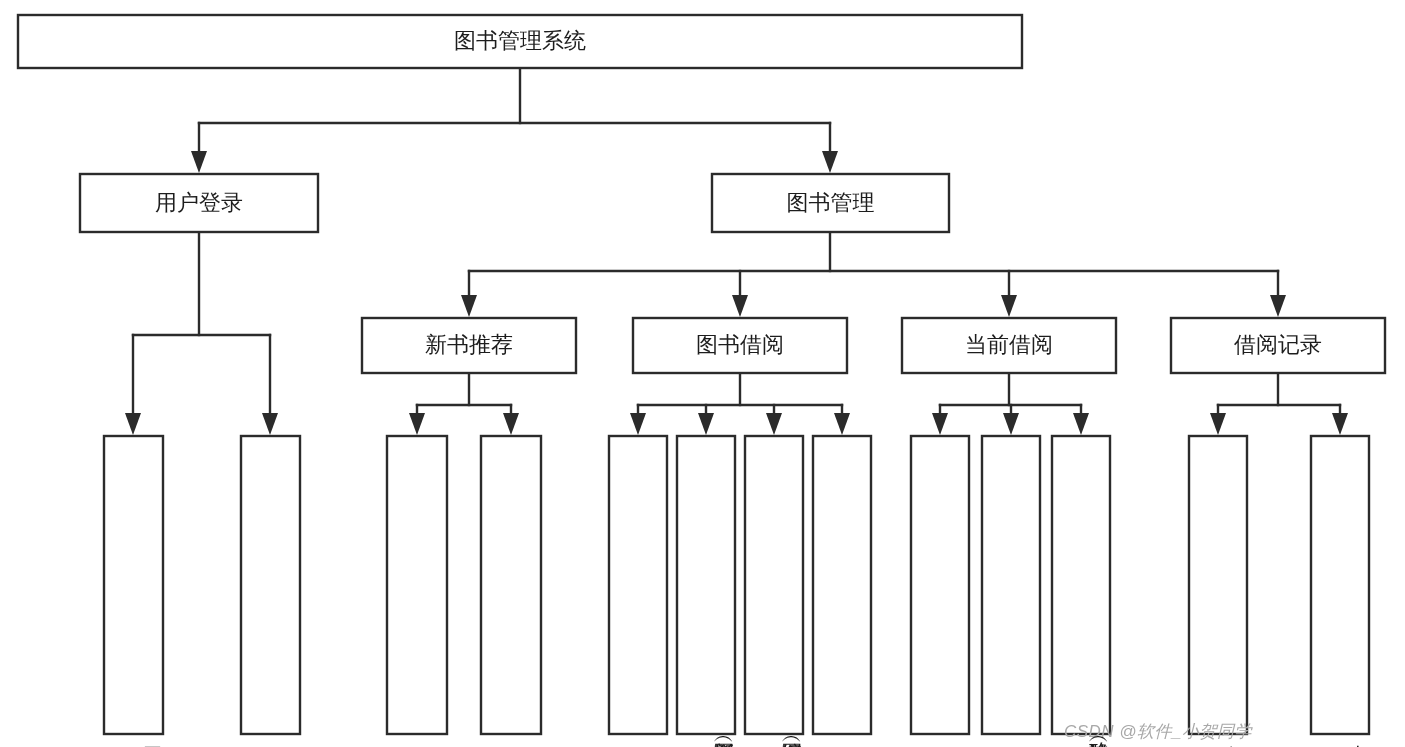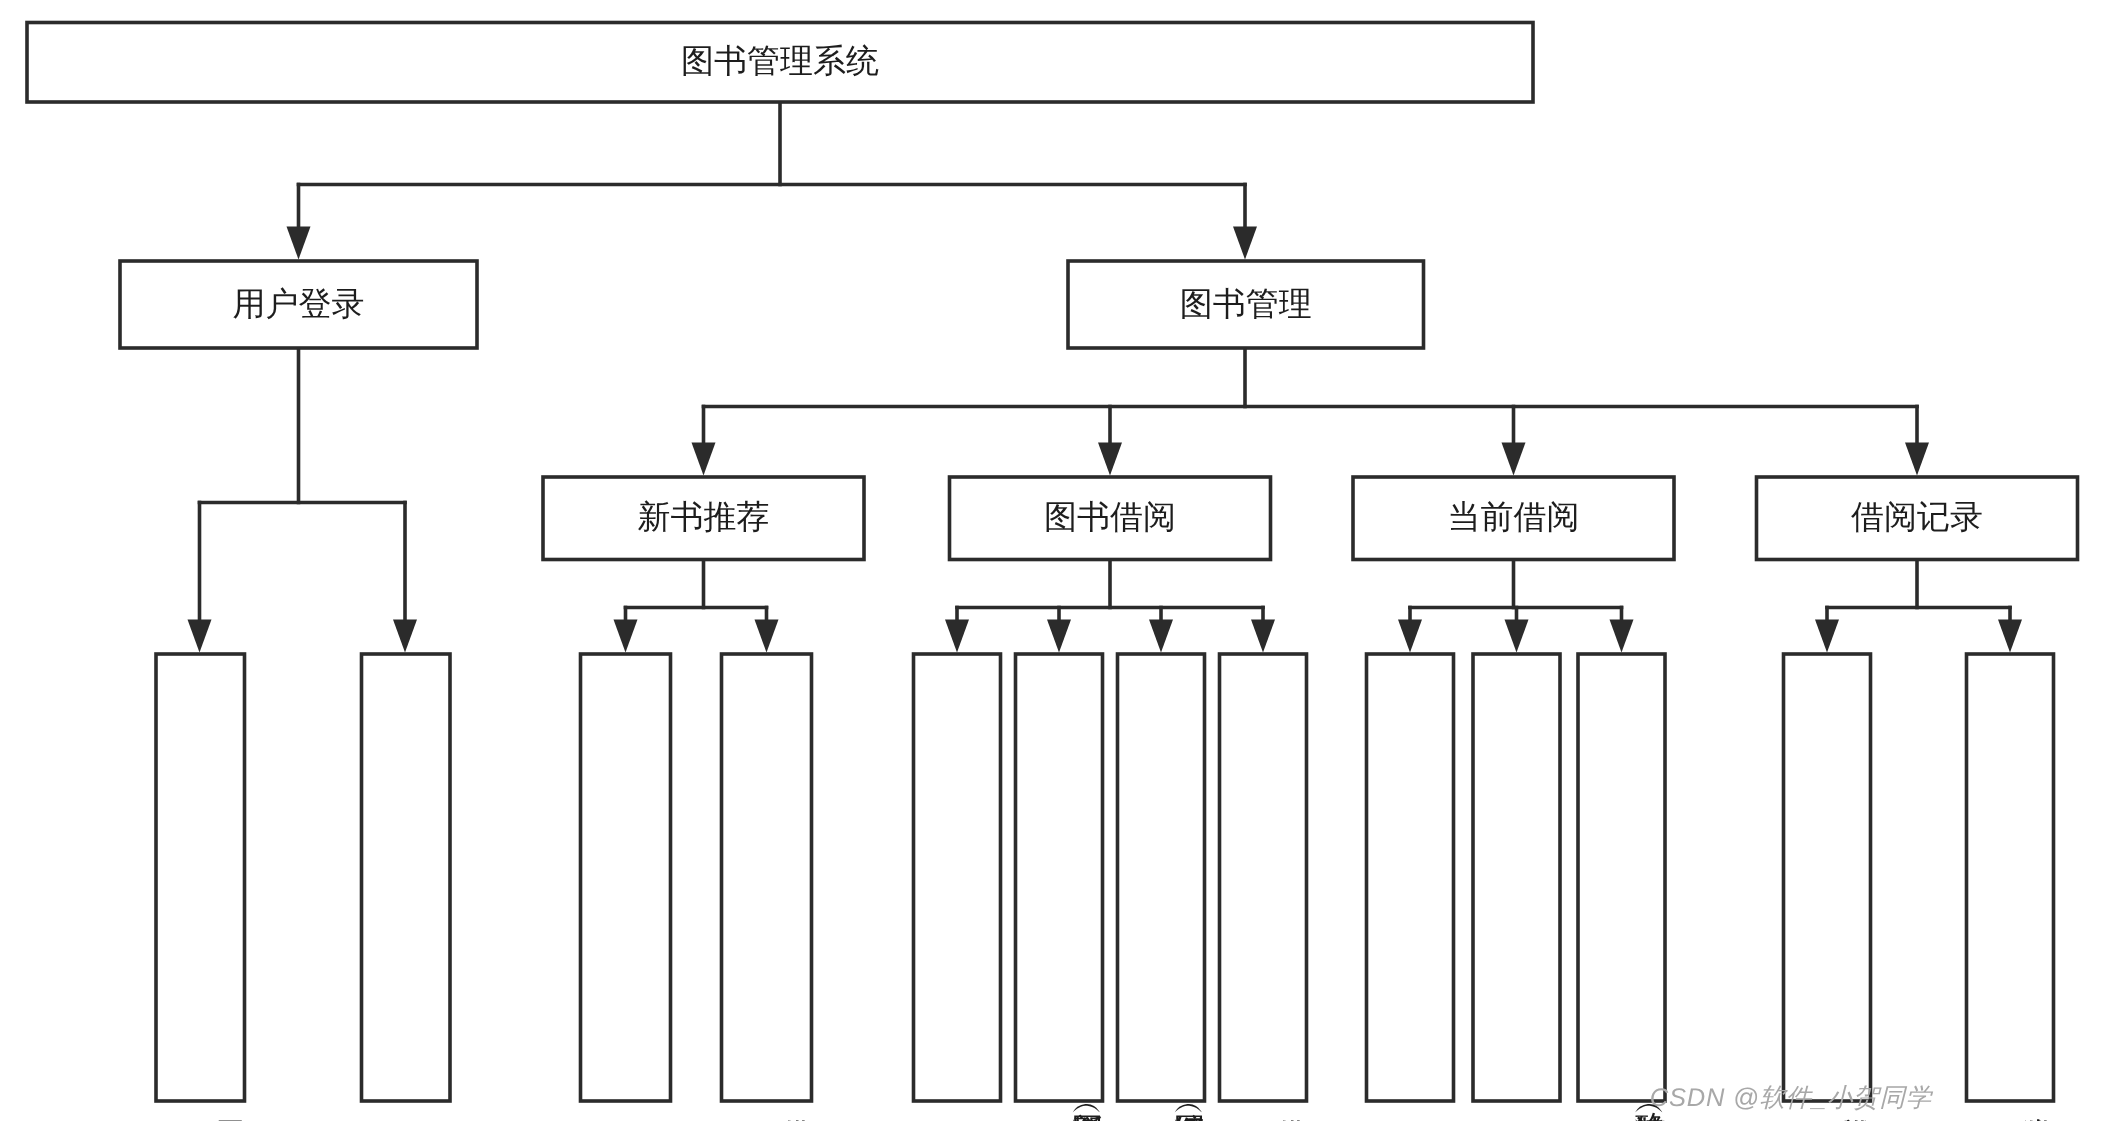--- a/index.html
+++ b/index.html
@@ -12,21 +12,20 @@
     width: 1405px;
     height: 747px;
     font-family: "Liberation Sans", "DejaVu Sans", sans-serif;
     overflow: hidden;
     position: relative;
   }
   #diagram-root {
     position: relative;
     width: 1260px;
     height: 747px;
-    padding-left: 36px;
   }
   svg.diagram-canvas {
     position: absolute;
     top: 0;
     left: 0;
     width: 1405px;
     height: 747px;
   }
   .node-box {
     fill: #ffffff;

